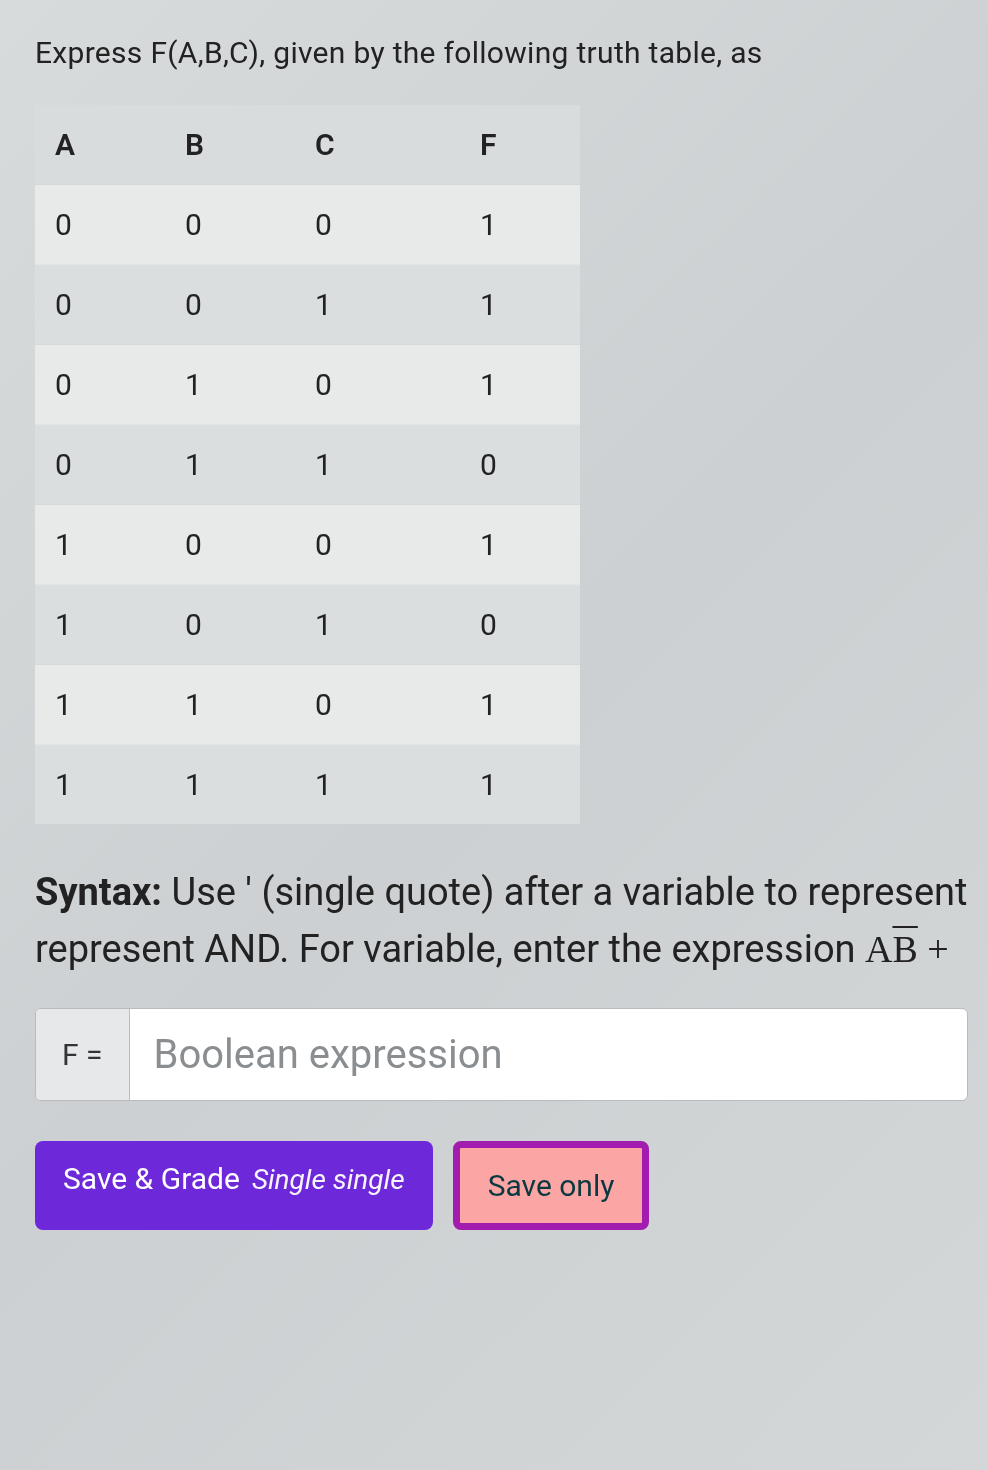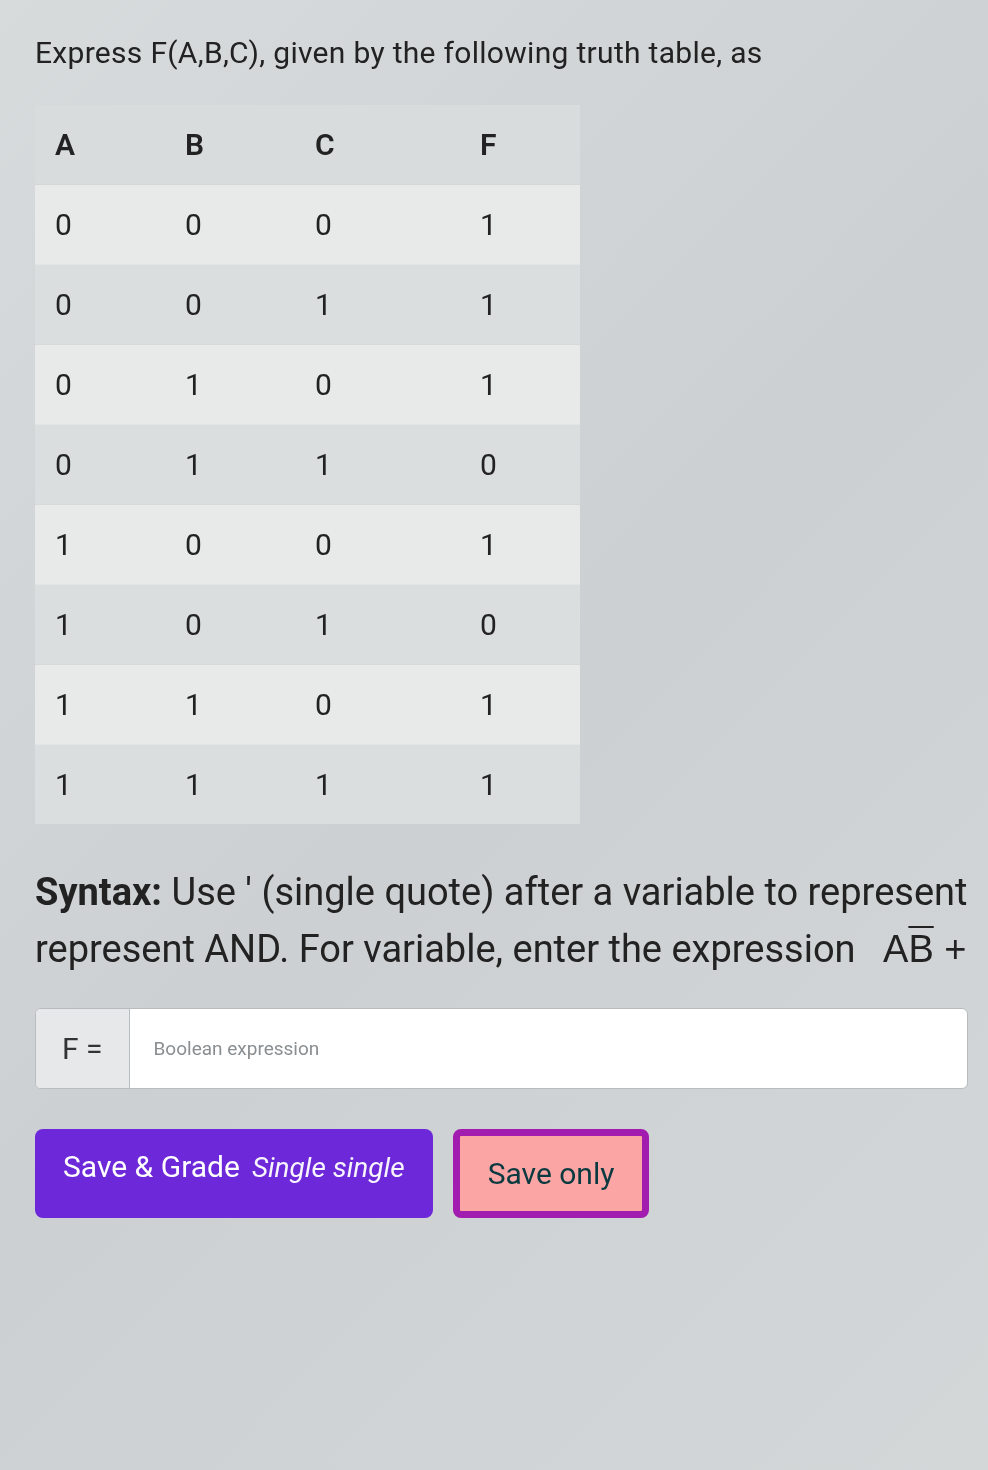--- a/index.html
+++ b/index.html
@@ -58,24 +58,23 @@
     .syntax-text {
       font-size: 38px;
       color: #222;
       line-height: 1.5;
       margin-bottom: 30px;
     }
     .syntax-label {
       font-weight: 700;
     }
     .math-expr {
-      font-family: Liberation Sans, sans-serif;
+      font-family: Liberation Serif, serif;
       font-style: normal;
       position: relative;
-      margin-left: 18px;
     }
     .math-overline {
       text-decoration: overline;
       text-decoration-thickness: 2px;
     }
     .answer-row {
       display: flex;
       align-items: stretch;
       margin-bottom: 40px;
       border: 1px solid #b9bcbe;
@@ -89,21 +88,21 @@
       font-size: 30px;
       padding: 22px 26px;
       border-right: 1px solid #b9bcbe;
       display: flex;
       align-items: center;
       white-space: nowrap;
     }
     .answer-input {
       flex: 1;
       border: none;
-      font-size: 19px;
+      font-size: 40px;
       padding: 22px 24px;
       color: #888;
       background: transparent;
       outline: none;
       font-family: inherit;
     }
     .answer-input::placeholder {
       color: #8a8e91;
     }
     .button-row {

